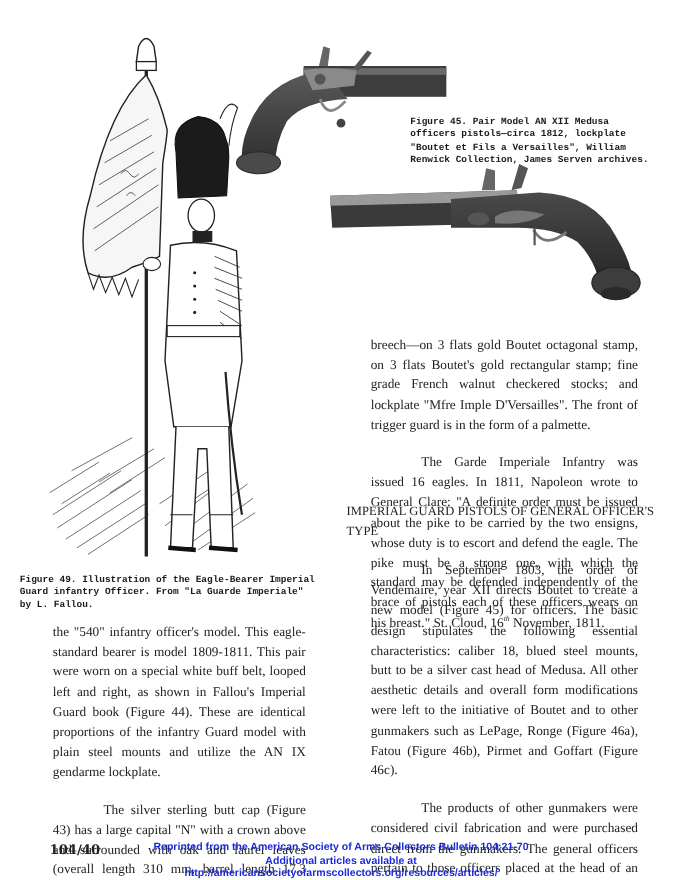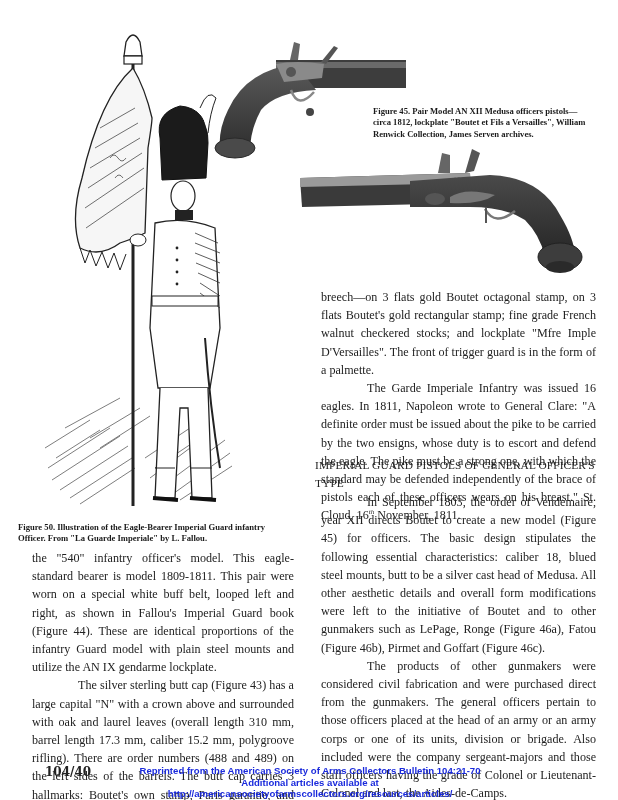--- a/index.html
+++ b/index.html
@@ -1,23 +1,23 @@
 <!DOCTYPE html>
 <html><head>
 <meta charset="utf-8">
 <style>
   html, body { margin:0; padding:0; background:#ffffff; }
   body { width:618px; height:800px; position:relative; overflow:hidden;
          font-family:"DejaVu Serif", "Liberation Serif", serif; color:#1f1f1f; }
   .abs { position:absolute; }
   .body-text { font-family:"Liberation Serif", "DejaVu Serif", serif; font-size:12.1px;
                line-height:18.2px; text-align:justify; color:#222; }
-  .body-text p { margin:0; text-indent:0; }
+  .body-text p { margin:16px; text-indent:0; }
   .body-text p.ind { text-indent:46px; }
-  .caption { font-family:Liberation Serif, serif; font-weight:bold; font-size:8.6px;
+  .caption { font-family:Liberation Mono, monospace; font-weight:bold; font-size:8.6px;
              line-height:11.4px; color:#1a1a1a; }
   .heading { font-family:Liberation Serif, serif; font-size:11.4px; line-height:18px;
              text-align:left; letter-spacing:0.1px; color:#222; }
   .folio { font-family:"DejaVu Serif", serif; font-weight:bold; font-size:12px; color:#222;margin-left:13px; }
   .reprint { font-family:"Liberation Sans", sans-serif; font-weight:bold; font-size:9.6px;
              line-height:11.5px; color:#1a2adc; text-align:center; }
   sup { font-size:7px; line-height:0;font-style:italic; }
 </style>
 </head>
 <body>
@@ -65,21 +65,21 @@
     <rect x="112" y="268" width="66" height="10" fill="#fff" stroke="#222"></rect>
 
     <path d="M120 360 L115 470 L135 470 L140 380 L148 380 L152 470 L172 470 L168 360" fill="#fff" stroke="#222" stroke-width="1.3"></path>
     <path d="M115 440 L135 440 M150 440 L172 440" stroke="#222"></path>
     <path d="M113 470 L138 472 M150 470 L176 472" stroke="#111" stroke-width="4"></path>
 
     <path d="M165 310 Q170 380 180 440" stroke="#222" stroke-width="2" fill="none"></path>
   </svg>
 </div>
 
-<div class="abs caption" style="left:18px; top:522px; width:270px;">Figure 50. Illustration of the Eagle-Bearer Imperial Guard infantry Officer. From "La Guarde Imperiale" by L. Fallou.</div>
+<div class="abs caption" style="left:18px; top:522px; width:270px;">Figure 49. Illustration of the Eagle-Bearer Imperial Guard infantry Officer. From "La Guarde Imperiale" by L. Fallou.</div>
 
 <div class="abs" style="left:206px; top:30px; width:200px; height:130px;">
   <svg width="200" height="130" viewBox="0 0 200 130">
     <defs>
       <linearGradient id="wood1" x1="0" y1="0" x2="0" y2="1">
         <stop offset="0" stop-color="#5a5a5a"></stop>
           <stop offset="1" stop-color="#2e2e2e"></stop>
       </linearGradient>
     </defs>
 

